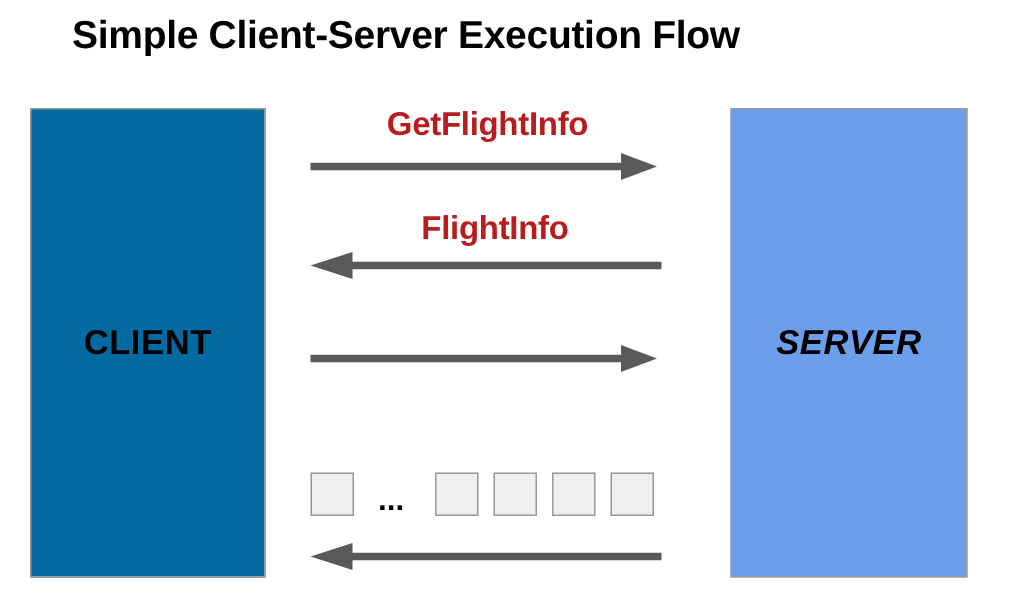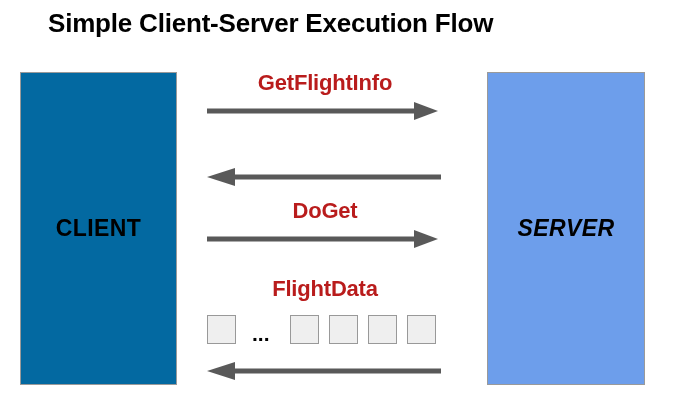--- a/index.html
+++ b/index.html
@@ -116,36 +116,35 @@
   </div>
 
   <div class="msg-label" style="left:190px; top:70px; width:270px;">GetFlightInfo</div>
   <div class="arrow" style="left:205px; top:100px;">
     <svg width="235" height="22" viewBox="0 0 235 22">
       <line x1="2" y1="11" x2="213" y2="11" stroke="#595959" stroke-width="5"></line>
       <polygon points="209,2 233,11 209,20" fill="#595959"></polygon>
     </svg>
   </div>
 
+  <div class="msg-label" style="left:195px; top:139px; width:270px;">FlightInfo</div>
   <div class="arrow" style="left:205px; top:166px;">
     <svg width="238" height="22" viewBox="0 0 238 22">
       <line x1="26" y1="11" x2="236" y2="11" stroke="#595959" stroke-width="5"></line>
       <polygon points="2,11 30,2 30,20" fill="#595959"></polygon>
     </svg>
   </div>
 
-  <div class="msg-label" style="left:190px; top:198px; width:270px;">DoGet</div>
   <div class="arrow" style="left:205px; top:228px;">
     <svg width="235" height="22" viewBox="0 0 235 22">
       <line x1="2" y1="11" x2="213" y2="11" stroke="#595959" stroke-width="5"></line>
       <polygon points="209,2 233,11 209,20" fill="#595959"></polygon>
     </svg>
   </div>
 
-  <div class="msg-label" style="left:200px; top:276px; width:250px;">FlightData</div>
 
   <div class="packet" style="left:207px; top:315px;"></div>
   <div class="ellipsis" style="left:252px; top:323px;">...</div>
   <div class="packet" style="left:290px; top:315px;"></div>
   <div class="packet" style="left:329px; top:315px;"></div>
   <div class="packet" style="left:368px; top:315px;"></div>
   <div class="packet" style="left:407px; top:315px;"></div>
 
   <div class="arrow" style="left:205px; top:360px;">
     <svg width="238" height="22" viewBox="0 0 238 22">

